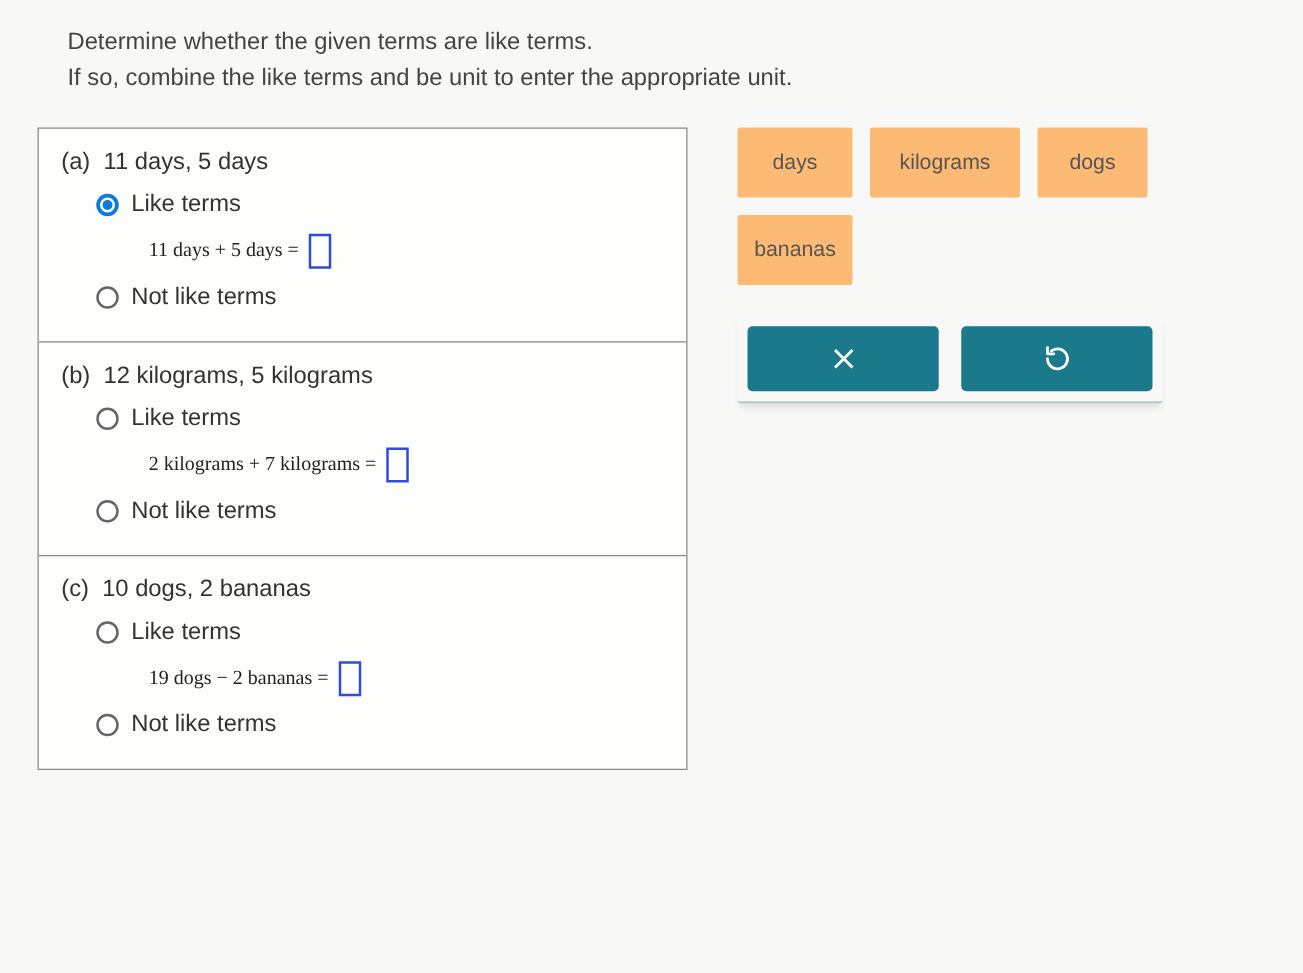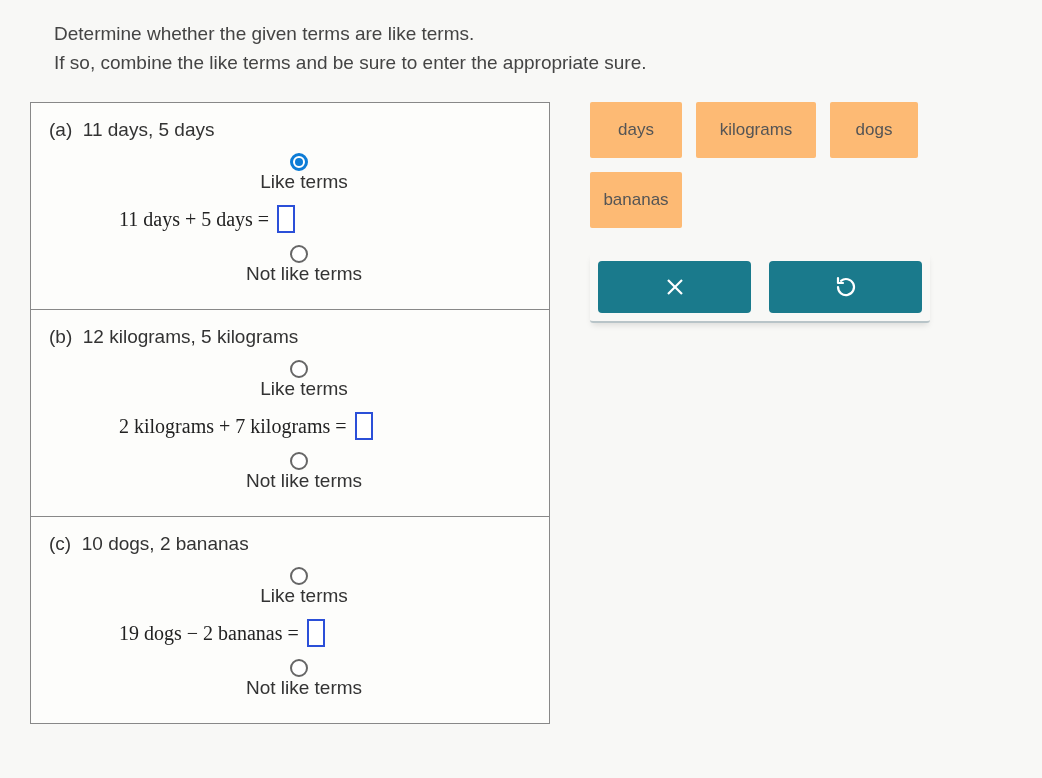--- a/index.html
+++ b/index.html
@@ -43,21 +43,20 @@
       font-size: 19px;
       color: #333;
       margin-bottom: 12px;
     }
     .option-row {
       display: flex;
       align-items: center;
       margin: 10px 0 10px 28px;
       font-size: 19px;
       color: #333;
-      flex-direction: column;
     }
     .radio {
       width: 18px;
       height: 18px;
       border: 2px solid #666;
       border-radius: 50%;
       margin-right: 10px;
       flex-shrink: 0;
       display: flex;
       align-items: center;
@@ -70,21 +69,21 @@
     }
     .radio.selected::after {
       content: "";
       width: 8px;
       height: 8px;
       background: #0d7cd6;
       border-radius: 50%;
     }
     .equation {
       font-family: Georgia, 'Times New Roman', serif;
-      font-size: 20px;
+      font-size: 16px;
       color: #222;
       margin: 12px 0 12px 70px;
       display: flex;
       align-items: center;
     }
     .answer-box {
       display: inline-block;
       width: 18px;
       height: 28px;
       border: 2px solid #2b4fd8;
@@ -140,21 +139,21 @@
       stroke: #fff;
       fill: none;
       stroke-width: 2.2;
     }
   </style>
 </head>
 <body>
 
 <div class="instructions">
   <div>Determine whether the given terms are like terms.</div>
-  <div>If so, combine the like terms and be sure to enter the appropriate sure.</div>
+  <div>If so, combine the like terms and be unit to enter the appropriate unit.</div>
 </div>
 
 <div class="main-layout">
   <div class="questions-box">
 
     <div class="question">
       <div class="question-title">
         <span>(a)</span>&nbsp;
         <span>11 days, 5 days</span>
       </div>

